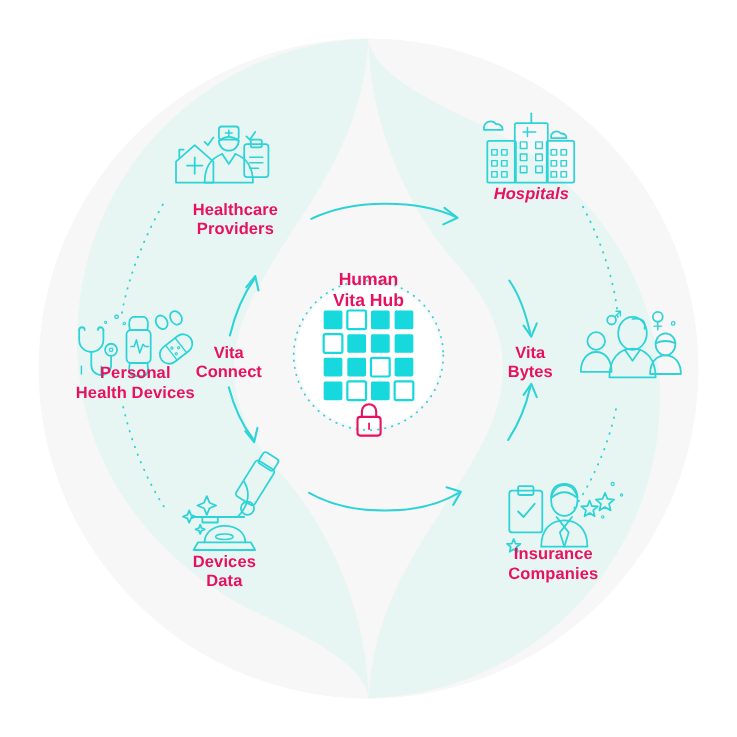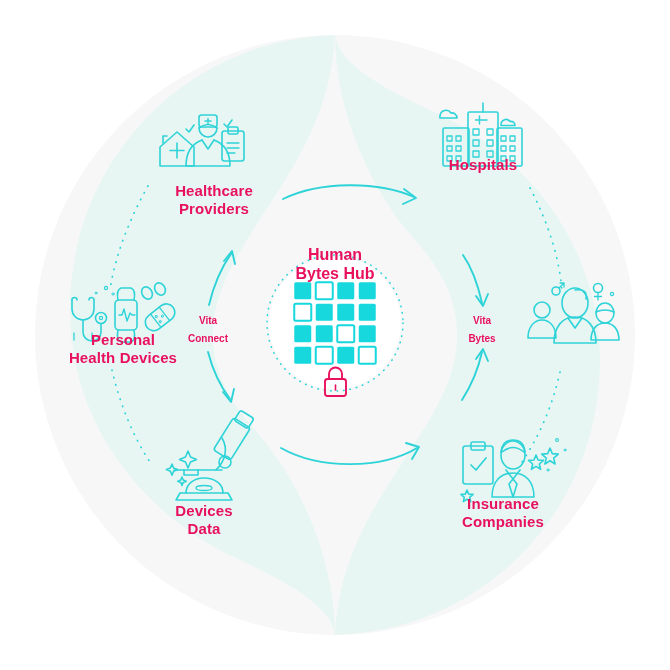--- a/index.html
+++ b/index.html
@@ -20,21 +20,21 @@
     font-size:15px;
     line-height:18px;
     letter-spacing:.1px;
     white-space:pre-line;
   }
   .flow-label{
     position:absolute;
     text-align:center;
     color:#e8115e;
     font-weight:bold;
-    font-size:10px;
+    font-size:15px;
     line-height:18px;
     white-space:pre-line;
   }
   .hub-title{
     position:absolute;
     text-align:center;
     color:#e8115e;
     font-weight:bold;
     font-size:16px;
     line-height:19px;
@@ -292,36 +292,36 @@
       </g>
 
     <g fill="none" stroke="#e8115e" stroke-width="1.9" stroke-linecap="round" stroke-linejoin="round">
       <rect x="325" y="379" width="21" height="17" rx="2.5"></rect>
       <path d="M329 379 v -5 a 6.5 6.5 0 0 1 13 0 v 5"></path>
       <path d="M335.5 385 v 5" stroke-width="1.6"></path>
     </g>
   </svg>
 
   <div class="hub-title" style="left:255px; top:245px;">Human
-Bytes Hub</div>
+Vita Hub</div>
 
   <div class="flow-label" style="left:160px; top:312px; width:96px;">Vita
 Connect</div>
 
   <div class="flow-label" style="left:434px; top:312px; width:96px;">Vita
 Bytes</div>
 
   <div class="node-label" style="left:134px; top:182px; width:160px;">Healthcare
 Providers</div>
 
   <div class="node-label" style="left:28px; top:331px; width:190px;text-align:center;">Personal
 Health Devices</div>
 
   <div class="node-label" style="left:124px; top:502px; width:160px;">Devices
 Data</div>
 
-  <div class="node-label" style="left:403px; top:156px; width:160px;">Hospitals</div>
+  <div class="node-label" style="left:403px; top:168px; width:160px;font-style:italic;">Hospitals</div>
 
 
   <div class="node-label" style="left:423px; top:495px; width:160px;">Insurance
 Companies</div>
 
 </div>
 
 </body></html>

